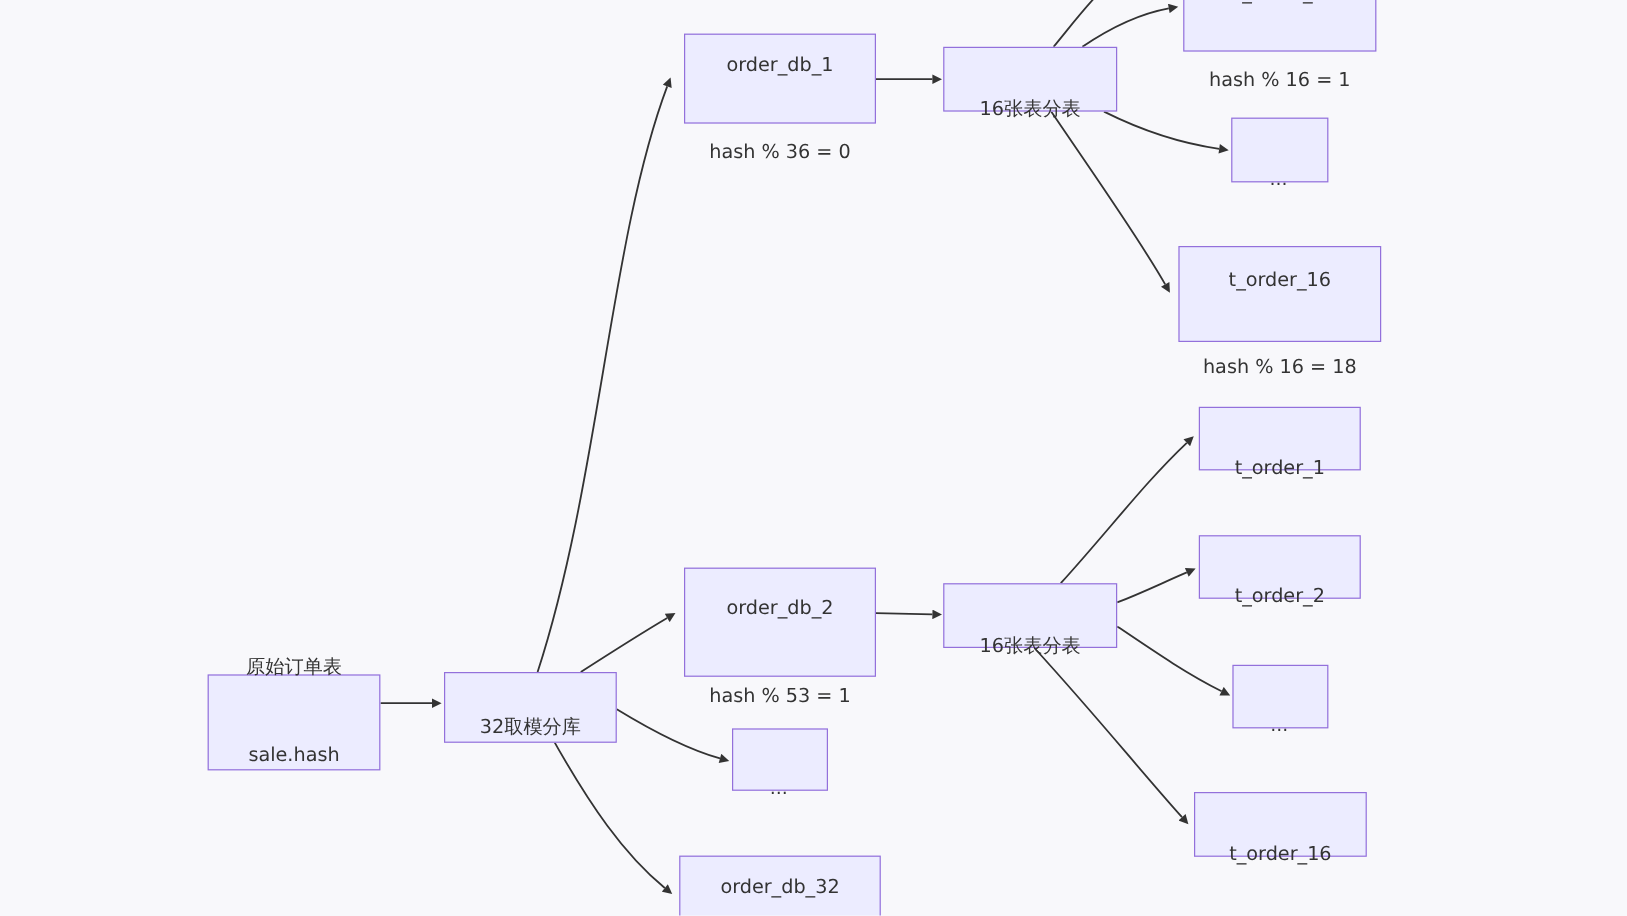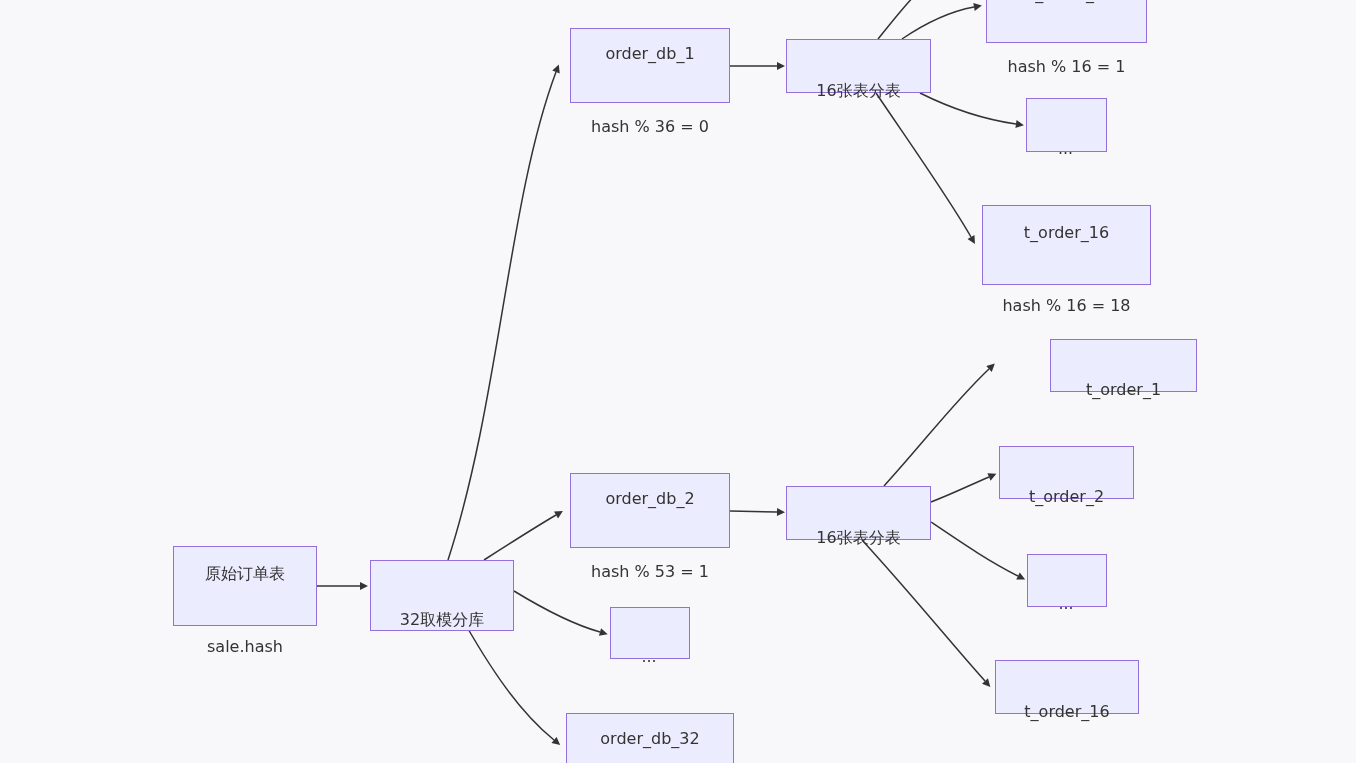--- a/index.html
+++ b/index.html
@@ -67,35 +67,35 @@
     <path class="edge" marker-end="url(#arrow)" d="M 902 39 C 930 20, 952 11, 974 7"></path>
     <path class="edge" marker-end="url(#arrow)" d="M 920 93 C 958 112, 988 120, 1016 124"></path>
     <path class="edge" marker-end="url(#arrow)" d="M 876 93 C 916 152, 950 200, 971 237"></path>
     <path class="edge" marker-end="url(#arrow)" d="M 730 511 L 777 512"></path>
     <path class="edge" marker-end="url(#arrow)" d="M 884 486 C 924 442, 954 402, 989 369"></path>
     <path class="edge" marker-end="url(#arrow)" d="M 931 502 C 952 494, 968 486, 989 477"></path>
     <path class="edge" marker-end="url(#arrow)" d="M 931 522 C 965 545, 990 562, 1018 576"></path>
     <path class="edge" marker-end="url(#arrow)" d="M 862 540 C 915 598, 950 642, 985 681"></path>
   </svg>
 
-  <div class="node" style="left:173px; top:546px; width:144px; height:80px;">
+  <div class="node" style="left:173px; top:562px; width:144px; height:80px;justify-content:flex-end;">
     <span class="line">原始订单表</span>
     <span class="line">sale.hash</span>
   </div>
 
-  <div class="node" style="left:370px; top:560px; width:144px; height:71px;">
+  <div class="node" style="left:370px; top:560px; width:144px; height:59px;justify-content:flex-end;">
     <span class="line">32取模分库</span>
   </div>
 
   <div class="node" style="left:570px; top:28px; width:160px; height:75px;">
     <span class="line">order_db_1</span>
     <span class="line">hash % 36 = 0</span>
   </div>
 
-  <div class="node" style="left:570px; top:473px; width:160px; height:75px;">
+  <div class="node" style="left:570px; top:473px; width:160px; height:91px;">
     <span class="line">order_db_2</span>
     <span class="line">hash % 53 = 1</span>
   </div>
 
   <div class="node ellipsis-node" style="left:610px; top:607px; width:80px; height:52px;">
     <span class="line">…</span>
   </div>
 
   <div class="node" style="left:566px; top:713px; width:168px; height:75px;">
     <span class="line">order_db_32</span>
@@ -117,21 +117,21 @@
 
   <div class="node ellipsis-node" style="left:1026px; top:98px; width:81px; height:54px;">
     <span class="line">…</span>
   </div>
 
   <div class="node" style="left:982px; top:205px; width:169px; height:80px;">
     <span class="line">t_order_16</span>
     <span class="line">hash % 16 = 18</span>
   </div>
 
-  <div class="node" style="left:1050px; top:339px; width:147px; height:53px;">
+  <div class="node" style="left:999px; top:339px; width:135px; height:53px;">
     <span class="line">t_order_1</span>
   </div>
 
   <div class="node" style="left:999px; top:446px; width:135px; height:53px;">
     <span class="line">t_order_2</span>
   </div>
 
   <div class="node ellipsis-node" style="left:1027px; top:554px; width:80px; height:53px;">
     <span class="line">…</span>
   </div>

